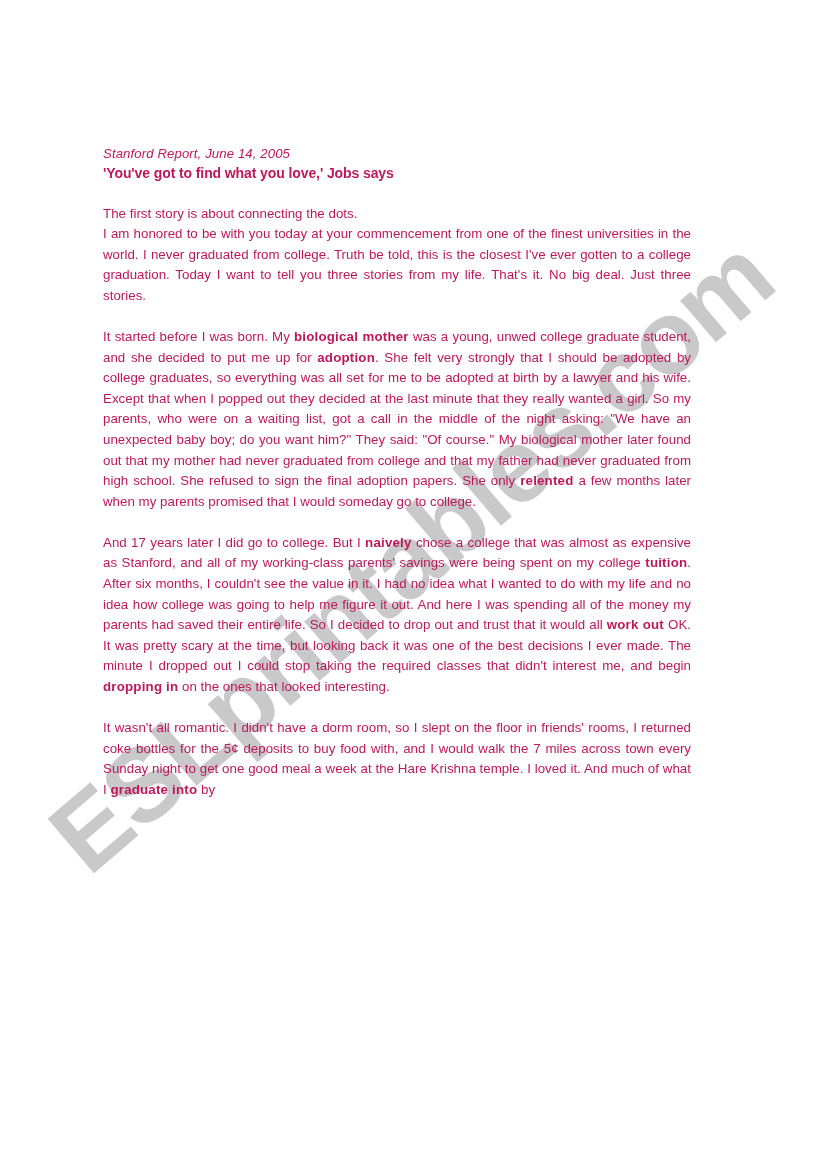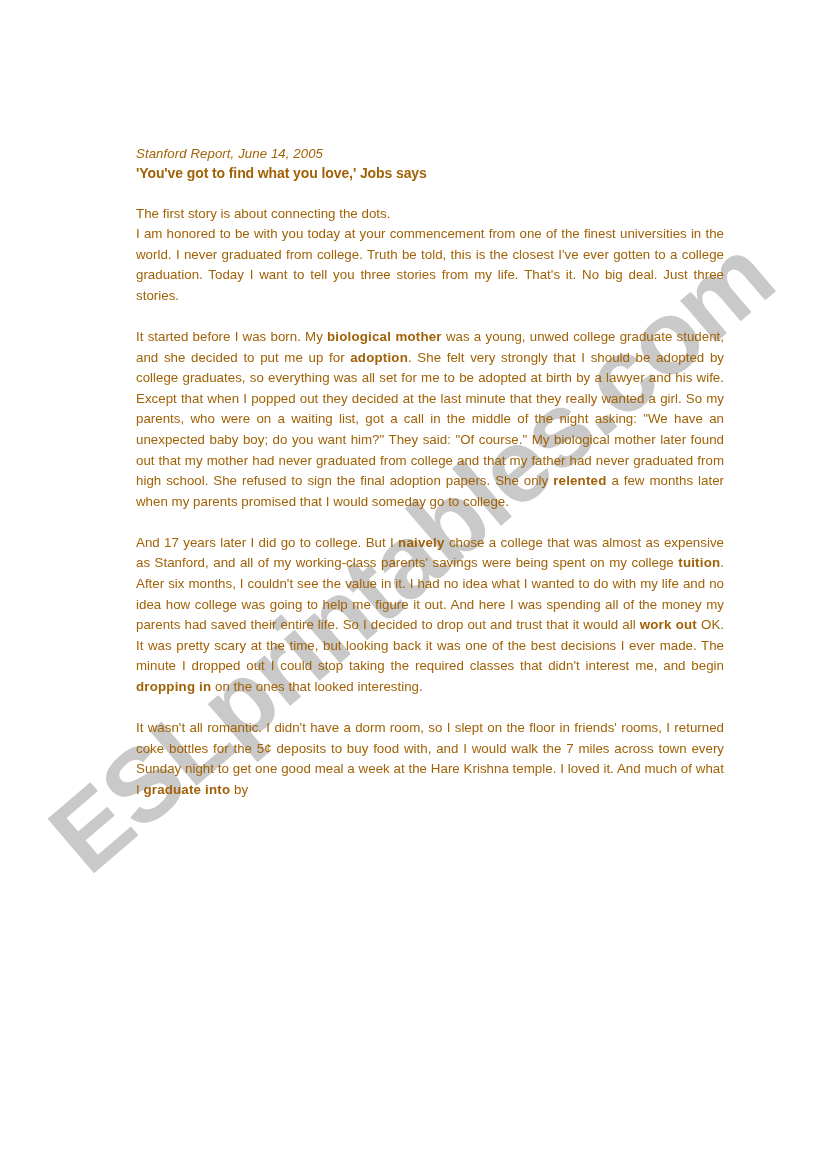--- a/index.html
+++ b/index.html
@@ -36,25 +36,25 @@
     color: #c9c9c9;
     white-space: nowrap;
     user-select: none;
     pointer-events: none;
     z-index: 1;
   }
 
   
   #doc {
     position: absolute;
-    left: 136px;
+    left: 103px;
     top: 144px;
     width: 588px;
     z-index: 2;
-    color: #a16207;
+    color: #be185d;
   }
 
   .src-line {
     font-style: italic;
     font-size: 13.2px;
     line-height: 19px;
     letter-spacing: 0.1px;
   }
 
   .headline {

